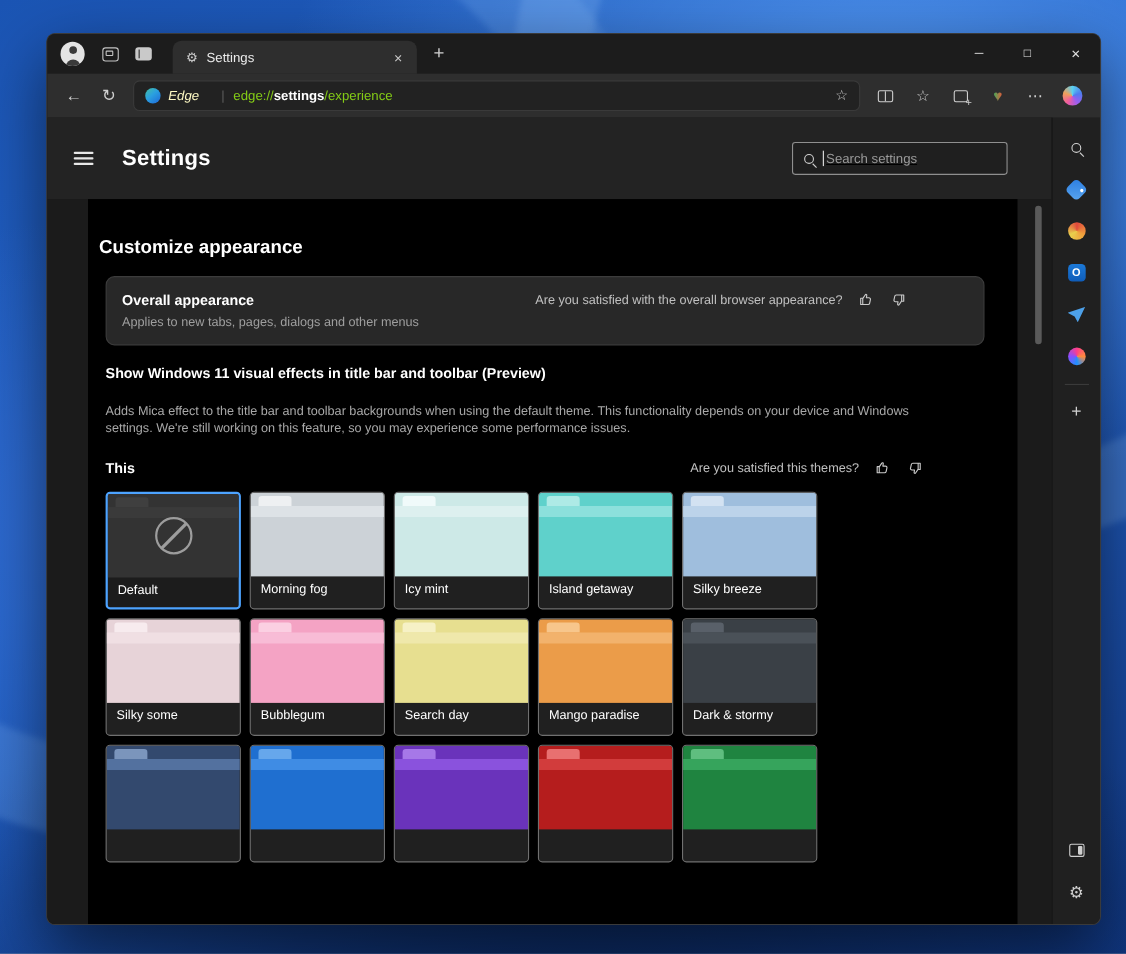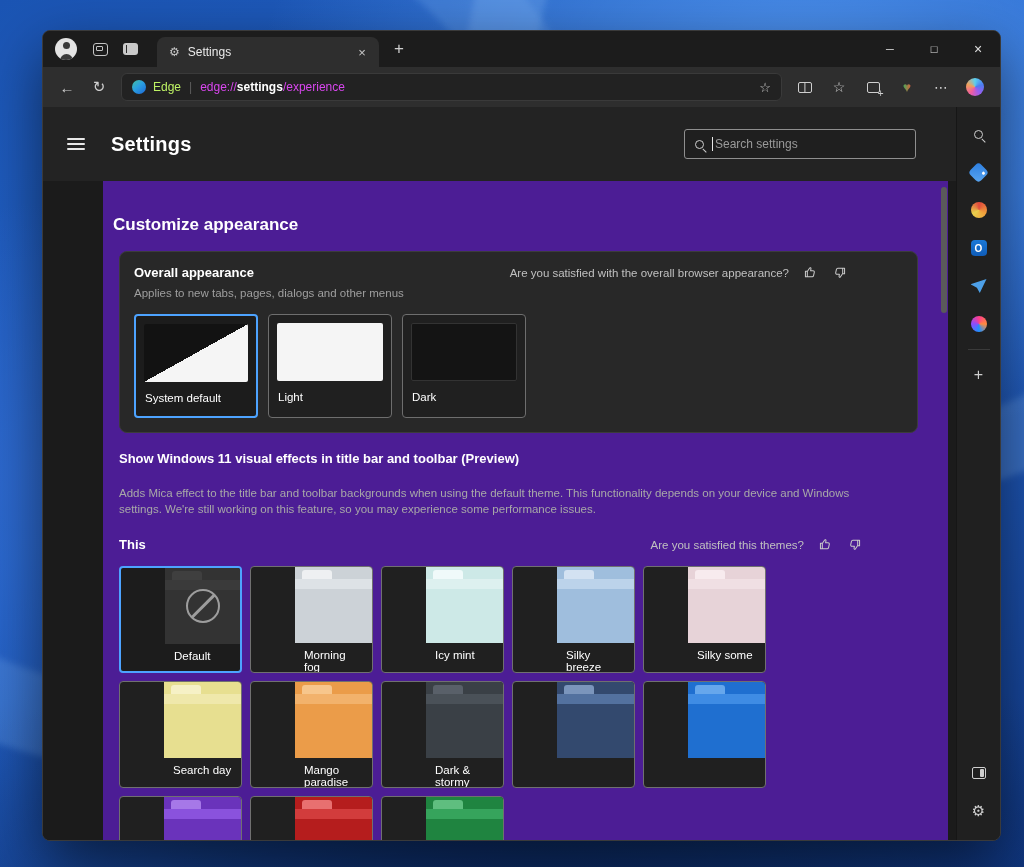--- a/index.html
+++ b/index.html
@@ -38,52 +38,52 @@
   .newtab{font-size:17px;color:#cfcfcf;width:28px;height:26px;display:flex;align-items:center;justify-content:center;margin-left:6px;border-radius:6px;}
   .winctl{margin-left:auto;display:flex;align-self:stretch;}
   .winctl span{width:44px;display:flex;align-items:center;justify-content:center;color:#e0e0e0;font-size:11px;}
   .winctl .wc-close{font-size:14px;}
 
   
   .toolbar{height:40px;background:#2e2e2e;display:flex;align-items:center;padding:0 8px;flex:0 0 auto;}
   .nav{width:32px;height:28px;display:flex;align-items:center;justify-content:center;color:#cfcfcf;font-size:15px;border-radius:6px;}
   .addr{flex:1;height:28px;background:#222222;border:1px solid #3a3a3a;border-radius:6px;display:flex;align-items:center;padding:0 10px;margin:0 6px;min-width:0;}
   .edge-logo{width:14px;height:14px;border-radius:50%;background:linear-gradient(140deg,#45c0a0 0%,#2aa0e0 45%,#1e68d8 100%);margin-right:7px;flex:0 0 auto;}
-  .addr .brand{font-size:12px;color:#bef264;margin-right:8px;}
+  .addr .brand{font-size:12px;color:#fef9c3;margin-right:20px;font-style:italic;}
   .addr .div{color:#5c5c5c;font-size:12px;margin-right:8px;}
-  .addr .u-dim{font-size:12px;color:#d946ef;}
+  .addr .u-dim{font-size:12px;color:#84cc16;}
   .addr .u-strong{font-size:12px;color:#ffffff;font-weight:700;}
   .addr .addr-star{margin-left:auto;font-size:13px;color:#c9c9c9;}
   .ico{width:34px;height:28px;display:flex;align-items:center;justify-content:center;color:#cfcfcf;font-size:14px;border-radius:6px;flex:0 0 auto;}
   .gl-split{width:14px;height:11px;border:1.2px solid #cfcfcf;border-radius:2px;position:relative;}
   .gl-split::after{content:'';position:absolute;left:50%;top:0;bottom:0;width:1.2px;background:#cfcfcf;transform:translateX(-50%);}
   .gl-coll{width:13px;height:11px;border:1.2px solid #cfcfcf;border-radius:2px;position:relative;}
   .gl-coll::after{content:'+';position:absolute;right:-5px;bottom:-7px;font-size:10px;color:#cfcfcf;}
   .gl-heart{background:linear-gradient(90deg,#3fae5a,#e05a3a);-webkit-background-clip:text;background-clip:text;color:transparent;font-size:14px;}
   .copilot{width:18px;height:18px;border-radius:50%;background:conic-gradient(#5ad0f0,#4d7df0,#9a5df0,#f05da0,#f0a05a,#5ad0f0);}
 
   
   .main{flex:1;display:flex;min-height:0;}
   .page{flex:1;display:flex;flex-direction:column;min-width:0;background:#1b1b1b;}
 
   
   .set-head{height:74px;background:#232323;display:flex;align-items:center;padding:0 40px 0 24px;flex:0 0 auto;}
   .burger{width:18px;height:12px;display:flex;flex-direction:column;justify-content:space-between;margin-right:26px;}
   .burger i{height:2px;background:#e8e8e8;border-radius:1px;display:block;}
   .set-title{font-size:20px;font-weight:700;color:#ffffff;letter-spacing:.2px;}
-  .searchbox{margin-left:auto;width:232px;height:30px;border:1px solid #8f8f8f;border-radius:3px;background:#1f1f1f;display:flex;align-items:center;position:relative;}
+  .searchbox{margin-left:auto;width:196px;height:30px;border:1px solid #8f8f8f;border-radius:3px;background:#1f1f1f;display:flex;align-items:center;position:relative;text-decoration:underline;}
   .mag{width:9px;height:9px;border:1.4px solid #cfcfcf;border-radius:50%;position:relative;margin:0 8px 0 10px;flex:0 0 auto;}
   .mag::after{content:'';position:absolute;width:1.4px;height:5px;background:#cfcfcf;left:8px;top:7px;transform:rotate(-45deg);}
   .caret{width:1px;height:14px;background:#e8e8e8;flex:0 0 auto;}
   .searchbox input{flex:1;min-width:0;background:transparent;border:none;outline:none;color:#e8e8e8;font-size:12px;padding:0 6px 0 2px;font-family:inherit;}
   .searchbox input::placeholder{color:#9a9a9a;}
 
   
   .page-body{flex:1;position:relative;overflow:hidden;background:#1b1b1b;}
-  .content-col{position:absolute;left:60px;top:0;bottom:0;width:845px;background:#4c1d95;padding:20px 22px 0 8px;overflow:hidden;}
+  .content-col{position:absolute;left:37px;top:0;bottom:0;width:845px;background:#000000;padding:20px 22px 0 8px;overflow:hidden;}
   .sb-thumb{position:absolute;right:9px;top:6px;width:6px;height:126px;border-radius:3px;background:#5a5a5a;}
 
   .page-heading{font-size:17px;font-weight:700;color:#ffffff;margin:14px 0 16px 2px;}
 
   .card{border:1px solid #3c3c3c;border-radius:8px;background:#282828;margin:0 8px 0 8px;padding:13px 14px 14px 14px;}
   .sec-row{display:flex;align-items:flex-end;}
   .sec-title{font-size:13px;font-weight:700;color:#ffffff;}
   .row-right{margin-left:auto;margin-right:56px;display:flex;align-items:center;gap:14px;}
   .fb-text{font-size:11.5px;color:#c0c0c0;}
   .thumb{width:15px;height:15px;flex:0 0 auto;}
@@ -102,21 +102,21 @@
 
   
   .mica{margin:18px 8px 0 8px;}
   .toggle{width:34px;height:18px;border-radius:9px;background:#3e8ddd;position:relative;flex:0 0 auto;}
   .toggle::after{content:'';position:absolute;right:3px;top:3px;width:12px;height:12px;border-radius:50%;background:#ffffff;}
   .mica-desc{font-size:11.5px;color:#a8a8a8;line-height:1.4;margin-top:19px;max-width:762px;}
 
   
   .theme-sec{margin:20px 8px 0 8px;}
   .theme-grid{display:flex;flex-wrap:wrap;gap:8px;width:648px;margin-top:14px;}
-  .theme-tile{width:123px;height:107px;border:1px solid #707070;border-radius:4px;background:#202020;overflow:hidden;padding-left:44px;}
+  .theme-tile{width:123px;height:107px;border:1px solid #707070;border-radius:4px;background:#202020;overflow:hidden;}
   .theme-tile.selected{border:2px solid #4da3ff;background:#1c1c1c;}
   .theme-prev{height:76px;position:relative;display:flex;align-items:center;justify-content:center;}
   .tp-tab{position:absolute;left:7px;top:3px;width:30px;height:9px;border-radius:3px 3px 0 0;}
   .tp-strip{position:absolute;left:0;right:0;top:12px;height:10px;}
   .no-icon{width:34px;height:34px;border:2.5px solid #9d9d9d;border-radius:50%;position:relative;z-index:1;}
   .no-icon::after{content:'';position:absolute;left:50%;top:-1px;bottom:-1px;width:2.5px;background:#9d9d9d;transform:translateX(-50%) rotate(45deg);}
   .theme-label{font-size:11.5px;color:#ffffff;padding:6px 9px 0 9px;}
 
   
   .rail{width:44px;background:#202020;border-left:1px solid #161616;display:flex;flex-direction:column;align-items:center;padding:8px 0 10px 0;flex:0 0 auto;}
@@ -231,34 +231,20 @@
                 <span class="fb-text">Are you satisfied with the overall browser appearance?</span>
                 <svg class="thumb">
                     <use href="#sym-thumb"></use>
                   </svg>
                 <svg class="thumb down">
                     <use href="#sym-thumb"></use>
                   </svg>
               </div>
             </div>
             <div class="sub">Applies to new tabs, pages, dialogs and other menus</div>
-            <div class="ap-tiles" id="overall-tiles">
-                <div class="ap-tile selected">
-                  <div class="ap-prev ap-system"></div>
-                  <div class="ap-label">System default</div>
-                </div>
-                <div class="ap-tile">
-                  <div class="ap-prev ap-light"></div>
-                  <div class="ap-label">Light</div>
-                </div>
-                <div class="ap-tile">
-                  <div class="ap-prev ap-dark"></div>
-                  <div class="ap-label">Dark</div>
-                </div>
-              </div>
           </div>
 
           <div class="mica">
             <div class="sec-row">
               <div class="sec-title">Show Windows 11 visual effects in title bar and toolbar (Preview)</div>
             </div>
             <div class="mica-desc">Adds Mica effect to the title bar and toolbar backgrounds when using the default theme. This functionality depends on your device and Windows settings. We're still working on this feature, so you may experience some performance issues.</div>
           </div>
 
           <div class="theme-sec">
@@ -291,34 +277,48 @@
                   <div class="theme-label">Morning fog</div>
                 </div>
                 <div class="theme-tile">
                   <div class="theme-prev" style="background: rgb(205, 233, 231);">
                     <div class="tp-tab" style="background: rgb(240, 250, 250);"></div>
                     <div class="tp-strip" style="background: rgb(221, 240, 239);"></div>
                   </div>
                   <div class="theme-label">Icy mint</div>
                 </div>
                 <div class="theme-tile">
+                  <div class="theme-prev" style="background: rgb(95, 209, 203);">
+                    <div class="tp-tab" style="background: rgb(174, 234, 230);"></div>
+                    <div class="tp-strip" style="background: rgb(140, 224, 220);"></div>
+                  </div>
+                  <div class="theme-label">Island getaway</div>
+                </div>
+                <div class="theme-tile">
                   <div class="theme-prev" style="background: rgb(159, 190, 221);">
                     <div class="tp-tab" style="background: rgb(211, 226, 242);"></div>
                     <div class="tp-strip" style="background: rgb(188, 211, 234);"></div>
                   </div>
                   <div class="theme-label">Silky breeze</div>
                 </div>
                 <div class="theme-tile">
                   <div class="theme-prev" style="background: rgb(231, 211, 216);">
                     <div class="tp-tab" style="background: rgb(247, 235, 238);"></div>
                     <div class="tp-strip" style="background: rgb(240, 223, 227);"></div>
                   </div>
                   <div class="theme-label">Silky some</div>
                 </div>
                 <div class="theme-tile">
+                  <div class="theme-prev" style="background: rgb(244, 163, 196);">
+                    <div class="tp-tab" style="background: rgb(251, 208, 226);"></div>
+                    <div class="tp-strip" style="background: rgb(248, 188, 214);"></div>
+                  </div>
+                  <div class="theme-label">Bubblegum</div>
+                </div>
+                <div class="theme-tile">
                   <div class="theme-prev" style="background: rgb(231, 223, 144);">
                     <div class="tp-tab" style="background: rgb(246, 241, 198);"></div>
                     <div class="tp-strip" style="background: rgb(239, 232, 171);"></div>
                   </div>
                   <div class="theme-label">Search day</div>
                 </div>
                 <div class="theme-tile">
                   <div class="theme-prev" style="background: rgb(235, 156, 73);">
                     <div class="tp-tab" style="background: rgb(247, 198, 140);"></div>
                     <div class="tp-strip" style="background: rgb(242, 178, 108);"></div>

